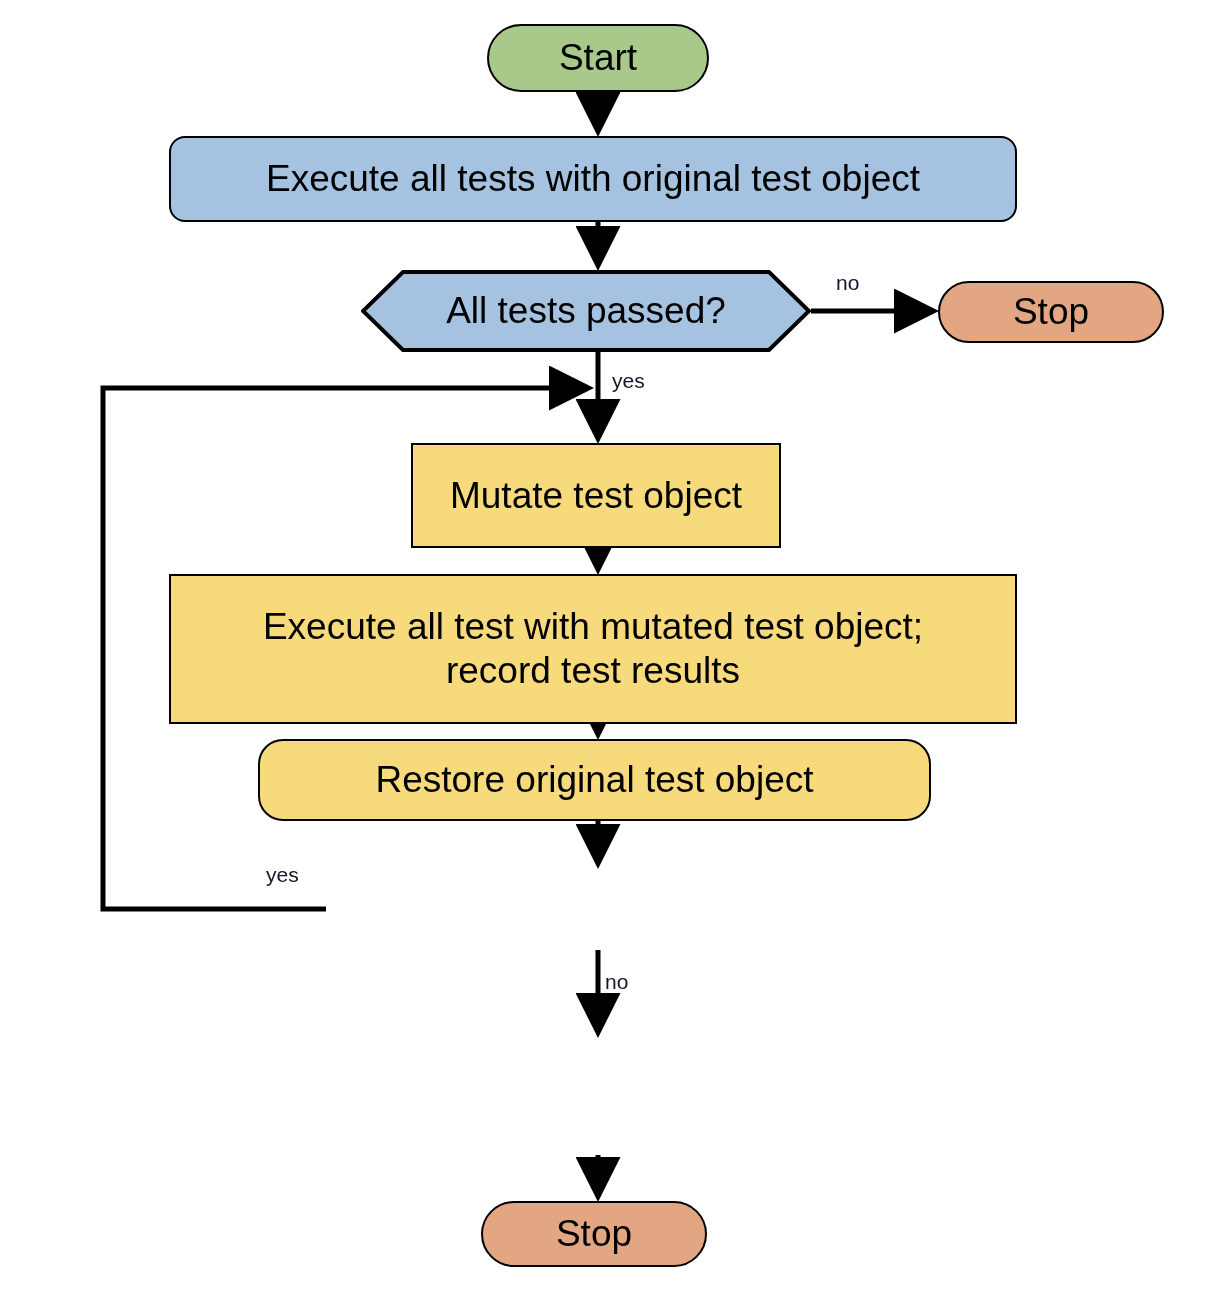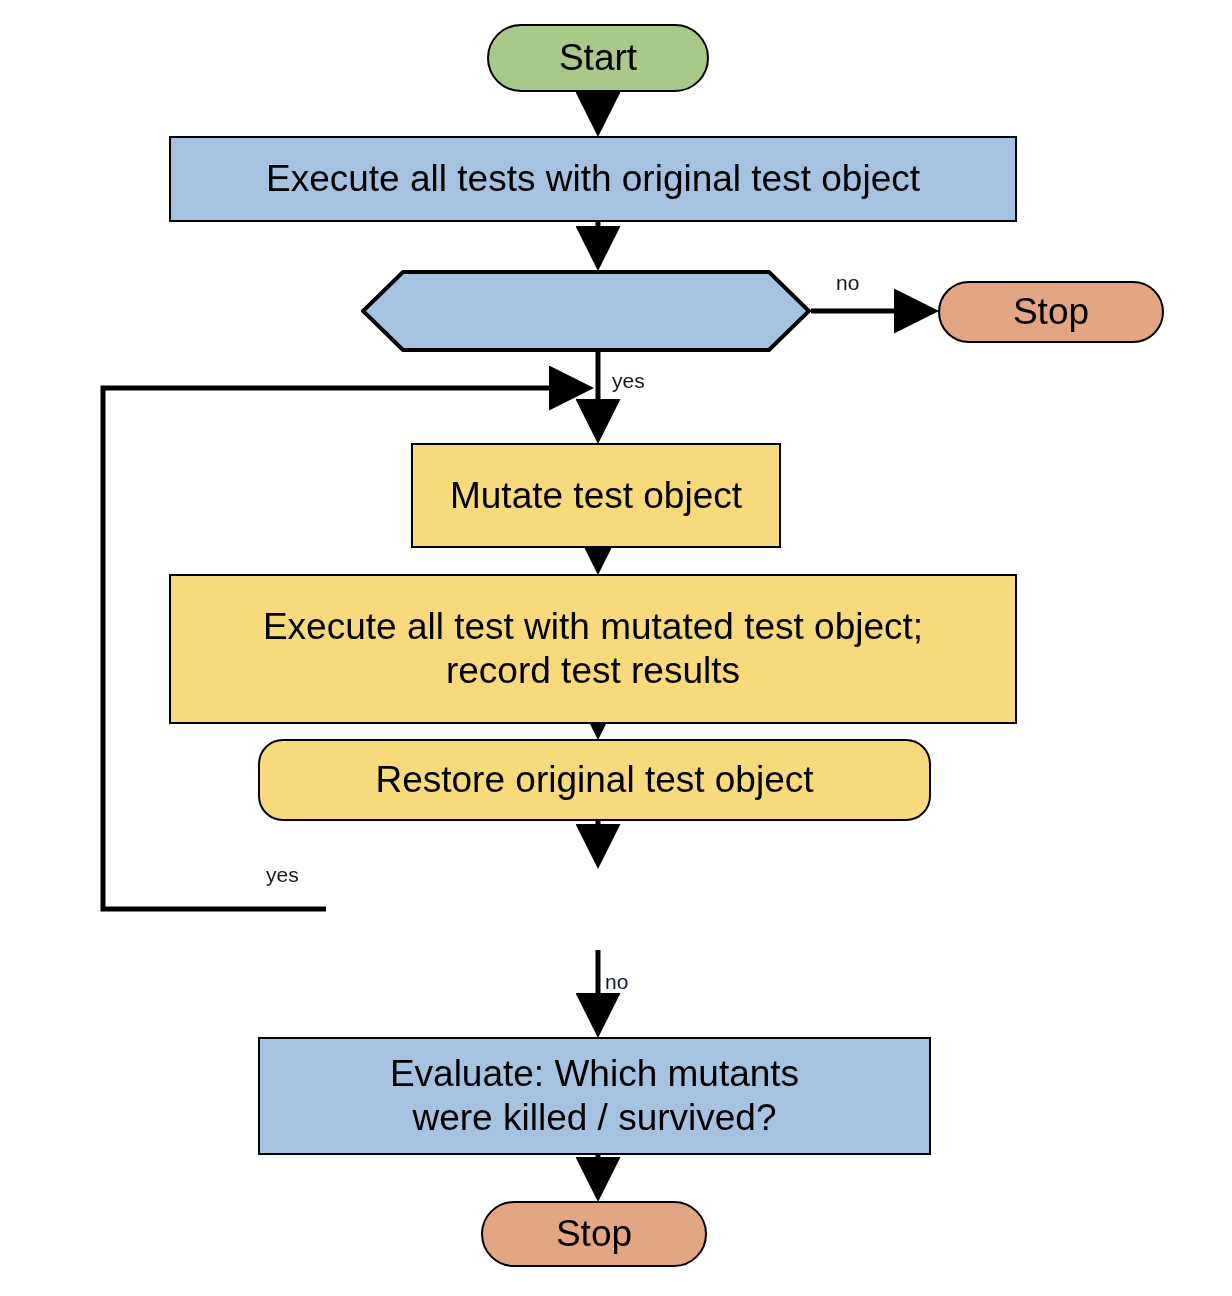--- a/index.html
+++ b/index.html
@@ -93,40 +93,39 @@
       <line x1="598" y1="950" x2="598" y2="1029" marker-end="url(#arrow)"></line>
 
       <line x1="598" y1="1155" x2="598" y2="1193" marker-end="url(#arrow)"></line>
 
       <path d="M326,909 L103,909 L103,388 L585,388" marker-end="url(#arrow)"></path>
     </g>
   </svg>
 
   <div class="node terminator" style="left:487px; top:24px; width:222px; height:68px; background:#a8c98a; font-size:37px;text-align:center;">Start</div>
 
-  <div class="node" style="left:169px; top:136px; width:848px; height:86px; background:#a5c2e0; font-size:37px;">Execute all tests with original test object</div>
+  <div class="node" style="left:169px; top:136px; width:848px; height:86px; background:#a5c2e0; font-size:37px;border-radius:16px;">Execute all tests with original test object</div>
 
   <div class="node hexnode" style="left:361px; top:270px; width:450px; height:82px; font-size:37px;">
     <svg class="hexbg" viewBox="0 0 450 82" preserveAspectRatio="none">
       <polygon points="42,2 408,2 448,41 408,80 42,80 2,41" fill="#a5c2e0" stroke="#000000" stroke-width="4"></polygon>
     </svg>
+    <span class="hexlabel">All tests passed?</span>
   </div>
 
   <div class="node terminator" style="left:938px; top:281px; width:226px; height:62px; background:#e2a782; font-size:37px; border-radius:31px;">Stop</div>
 
   <div class="node" style="left:411px; top:443px; width:370px; height:105px; background:#f7da7c; font-size:37px;">Mutate test object</div>
 
   <div class="node" style="left:169px; top:574px; width:848px; height:150px; background:#f7da7c; font-size:37px;">Execute all test with mutated test object;
 record test results</div>
 
   <div class="node" style="left:258px; top:739px; width:673px; height:82px; background:#f7da7c; font-size:37px;border-radius:25px;">Restore original test object</div>
 
 
-  <div class="node" style="left:258px; top:1037px; width:673px; height:118px; background:#a5c2e0; font-size:37px;">Evaluate: Which mutants
-were killed / survived?</div>
 
   <div class="node terminator" style="left:481px; top:1201px; width:226px; height:66px; background:#e2a782; font-size:37px; border-radius:33px;">Stop</div>
 
   <div class="edgelabel" style="left:836px; top:271px;">no</div>
   <div class="edgelabel" style="left:612px; top:369px;">yes</div>
   <div class="edgelabel" style="left:266px; top:863px;">yes</div>
   <div class="edgelabel" style="left:605px; top:970px;">no</div>
 
 </div>
 

